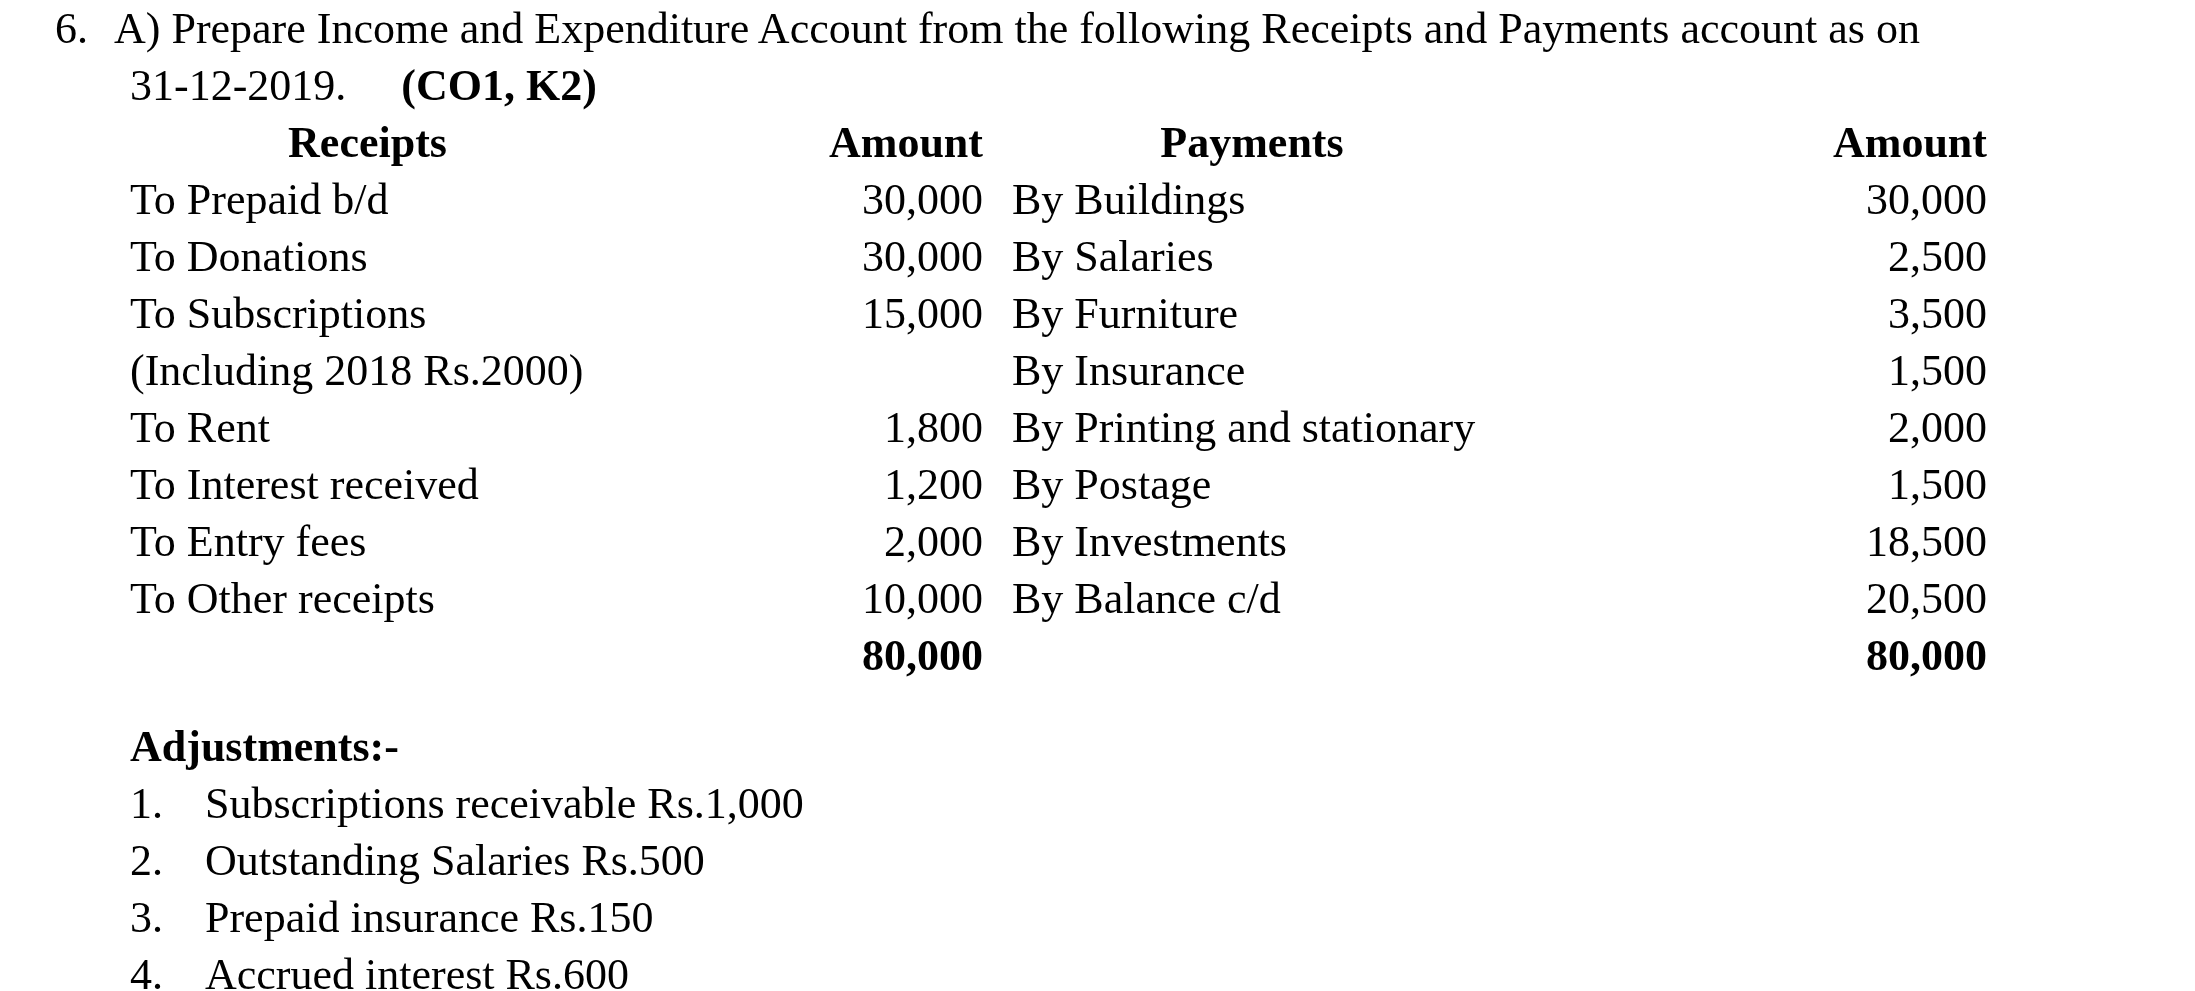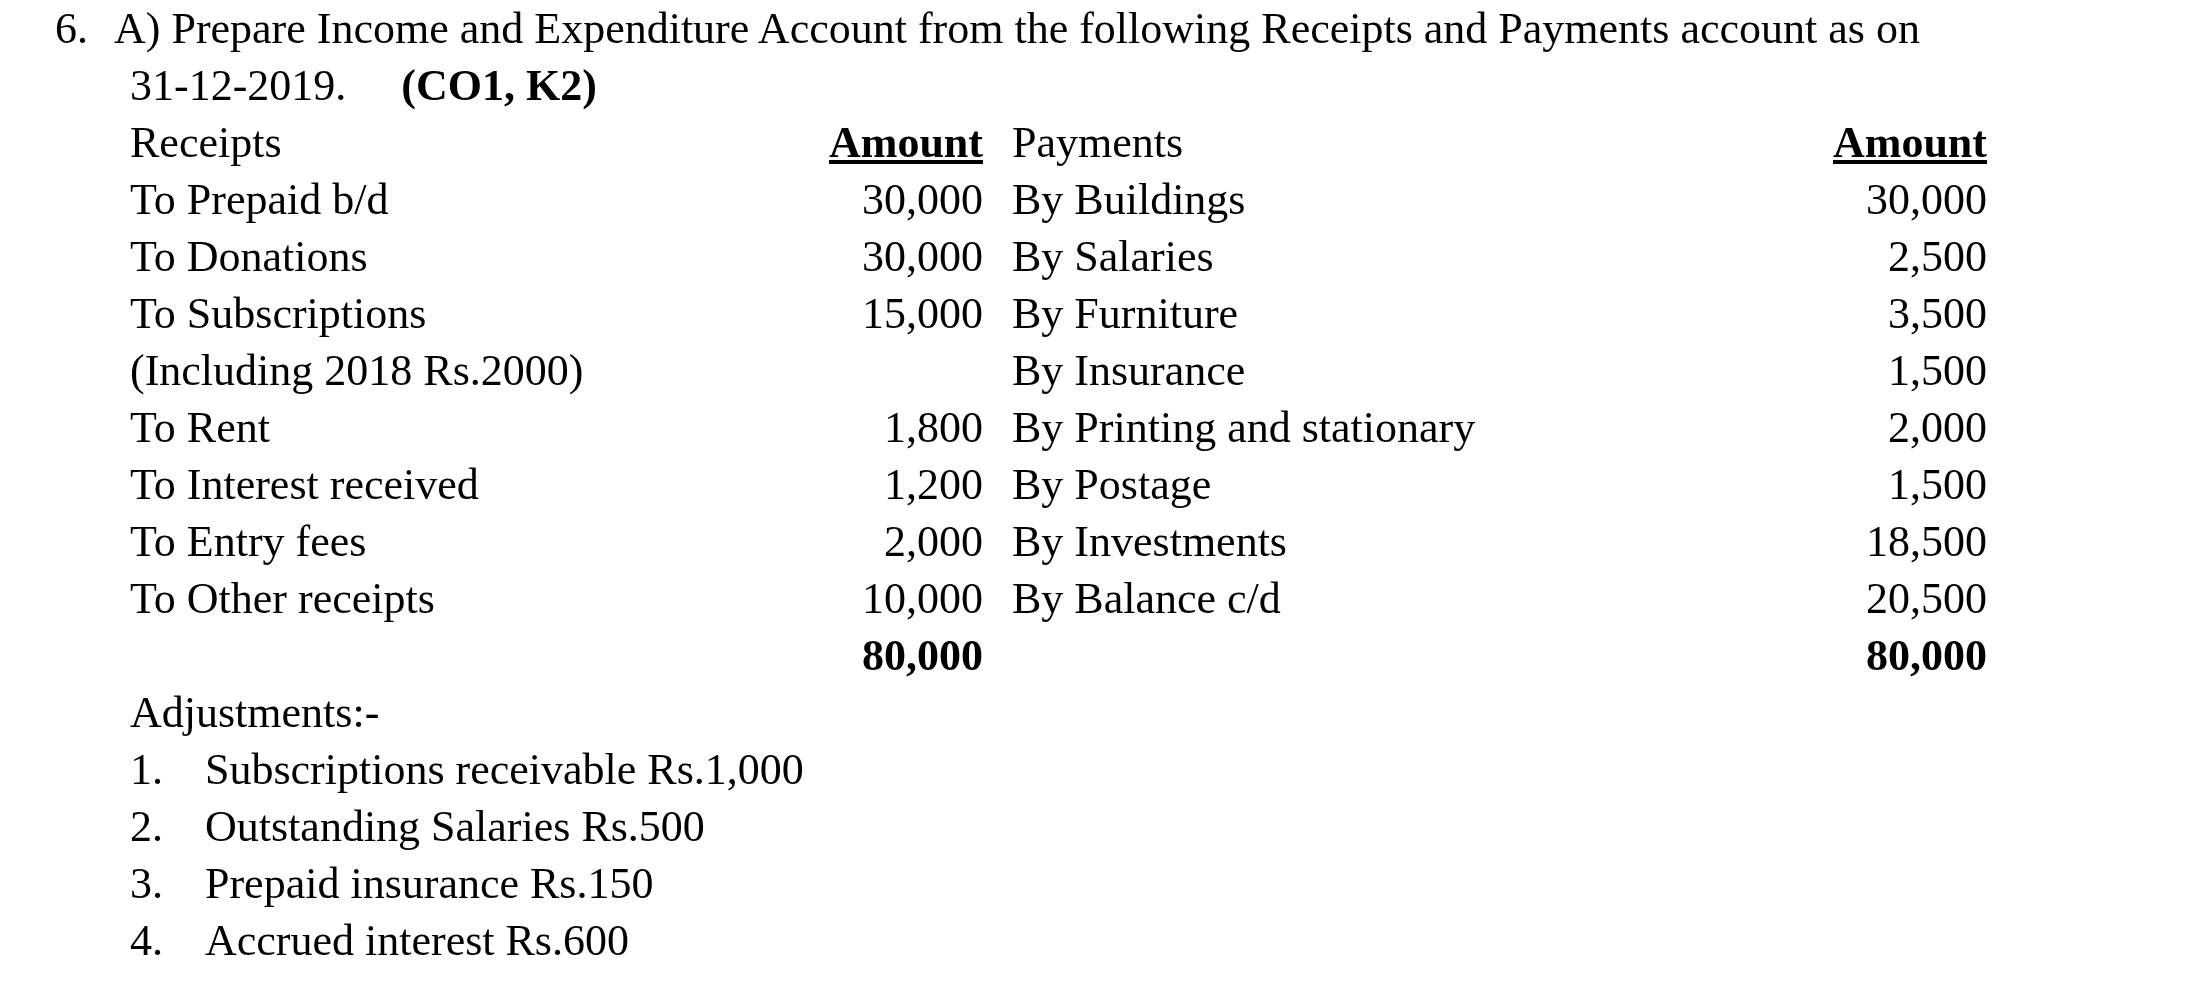--- a/index.html
+++ b/index.html
@@ -44,33 +44,34 @@
     }
     .col-row {
       height: 57px;
       white-space: nowrap;
     }
     .receipts-col { left: 130px; width: 560px; }
     .receipts-amt { left: 700px; width: 283px; text-align: right; }
     .payments-col { left: 1012px; width: 560px; }
     .payments-amt { left: 1700px; width: 287px; text-align: right; }
 
-    .hdr-center { text-align: left; font-weight: normal; }
+    .hdr-center { text-align: center; font-weight: bold; }
     .receipts-col .hdr-center { width: 475px; }
     .payments-col .hdr-center { width: 480px; }
-    .hdr-right { font-weight: bold; text-decoration: underline; }
+    .hdr-right { font-weight: bold; }
 
     .adjust {
       position: absolute;
       left: 130px;
       top: 684px;
     }
     .adjust-title {
-      font-weight: normal;
+      font-weight: bold;
       height: 57px;
+      margin-top: 34px;
     }
     .adjust-item {
       height: 57px;
       white-space: nowrap;
       position: relative;
     }
     .adjust-num {
       display: inline-block;
       width: 75px;
     }

